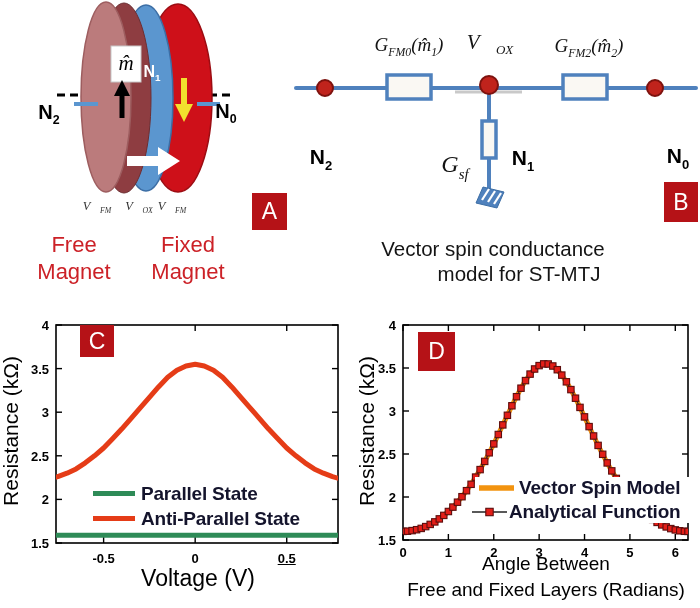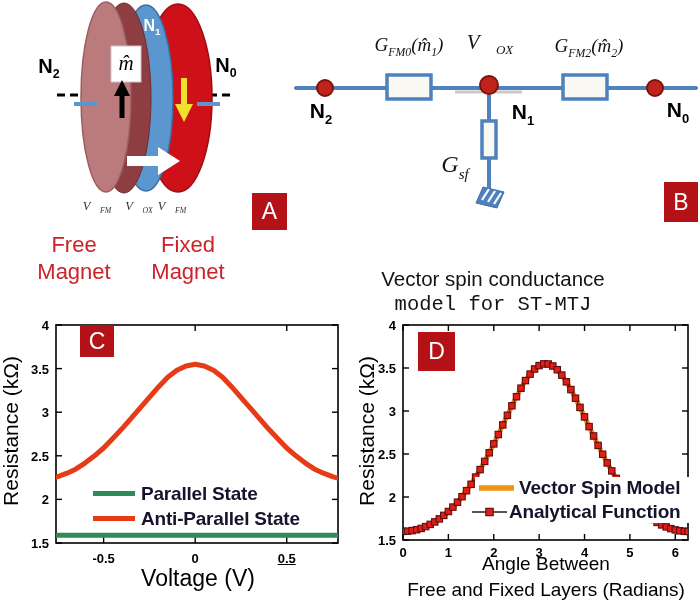--- a/index.html
+++ b/index.html
@@ -2,21 +2,21 @@
 <html style="--badge-red: #b51217; --diagram-blue: #4f81bd; --node-red: #c0231c; --node-red-edge: #7d120e; --resistor-fill: #faf8f3; --free-face: #bb7b7c; --free-face-edge: #9d5d5f; --free-side: #8e3d41; --free-side-edge: #6c2e32; --oxide-blue: #5b96cf; --oxide-blue-edge: #3c6ea5; --fixed-red: #ce1019; --fixed-red-edge: #9c0c12; --arrow-yellow: #f2e02e; --magnet-label-red: #cc2127; --parallel-green: #2e8b57; --antiparallel-red: #e53c17; --model-orange: #f2930f; --marker-red: #e31e18; --marker-edge: #5c0d0d; --legend-text: #14142c; --axis-black: #000000;"><head>
 <meta charset="utf-8">
 <style>
   html,body{margin:0;padding:0;background:#fff;}
   .canvas{position:relative;width:700px;height:608px;background:#fff;overflow:hidden;
           font-family:"Liberation Sans",sans-serif;}
   .canvas svg{position:absolute;left:0;top:0;}
   .lbl{position:absolute;white-space:nowrap;color:#000;}
   .ctr{transform:translate(-50%,-50%);}
   .vctr{transform:translateY(-50%);}
-  .sans-b{font-weight:700;}
+  .sans-b{font-weight:700;margin-top:46px;}
   .serif{font-family:"Liberation Serif",serif;}
   .seg-sub{font-size:0.62em;vertical-align:-0.45em;}
   .seg-i{font-style:italic;}
   .seg-subi{font-size:0.62em;vertical-align:-0.45em;font-style:italic;}
   .serif .seg-sub{font-style:italic;font-family:Liberation Serif, serif;}
 
   
   .badge{position:absolute;background:var(--badge-red);color:#fff;display:flex;
          align-items:center;justify-content:center;font-size:23px;font-weight:400;}
   .badge-a{left:252px;top:193px;width:35px;height:37px;}
@@ -42,23 +42,23 @@
   
   .b-math{font-size:19px;color:#141414;}
   .b-gfm0{left:409px;top:47px;}
   .b-vox{left:490px;top:44px;font-size:21px;}
   .b-gfm2{left:589px;top:48px;}
   .b-gsf{left:455px;top:167px;font-size:24px;}
   .b-n{font-size:21px;}
   .b-n2{left:321px;top:113px;}
   .b-n1{left:523px;top:114px;}
   .b-n0{left:678px;top:112px;}
-  .b-cap{font-size:20.5px;color:#141414;margin-top:30px;}
+  .b-cap{font-size:20.5px;color:#141414;}
   .b-cap1{left:493px;top:249px;}
-  .b-cap2{left:493px;top:274px;font-family:Liberation Mono, monospace;}
+  .b-cap2{left:519px;top:274px;}
 
   
   .axis-lbl{font-size:21px;color:var(--axis-black);}
   .c-ylabel{left:11px;top:431px;transform:translate(-50%,-50%) rotate(-90deg);}
   .c-xlabel{left:198px;top:578px;font-size:23px;}
   .d-ylabel{left:367px;top:431px;transform:translate(-50%,-50%) rotate(-90deg);}
   .d-xlabel1{left:546px;top:564px;font-size:19px;}
   .d-xlabel2{left:546px;top:590px;font-size:19px;}
   .tick-label{position:absolute;font-size:13px;font-weight:700;color:#000;white-space:nowrap;}
   .leg-txt{font-size:19px;font-weight:700;color:var(--legend-text);letter-spacing:-0.2px;}

